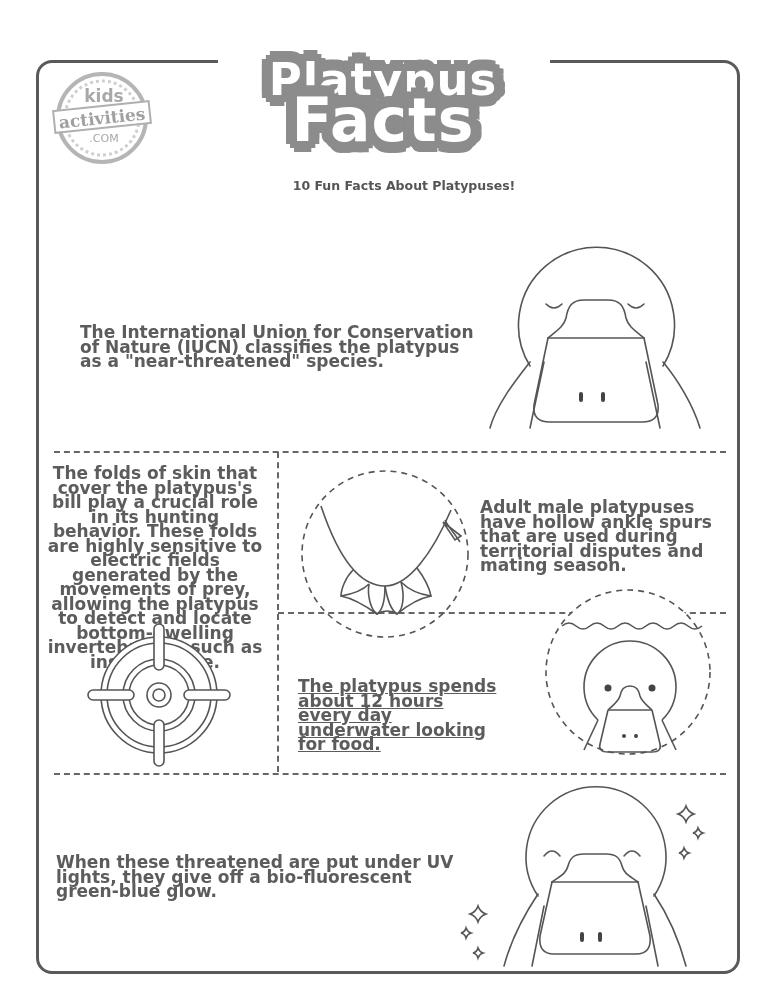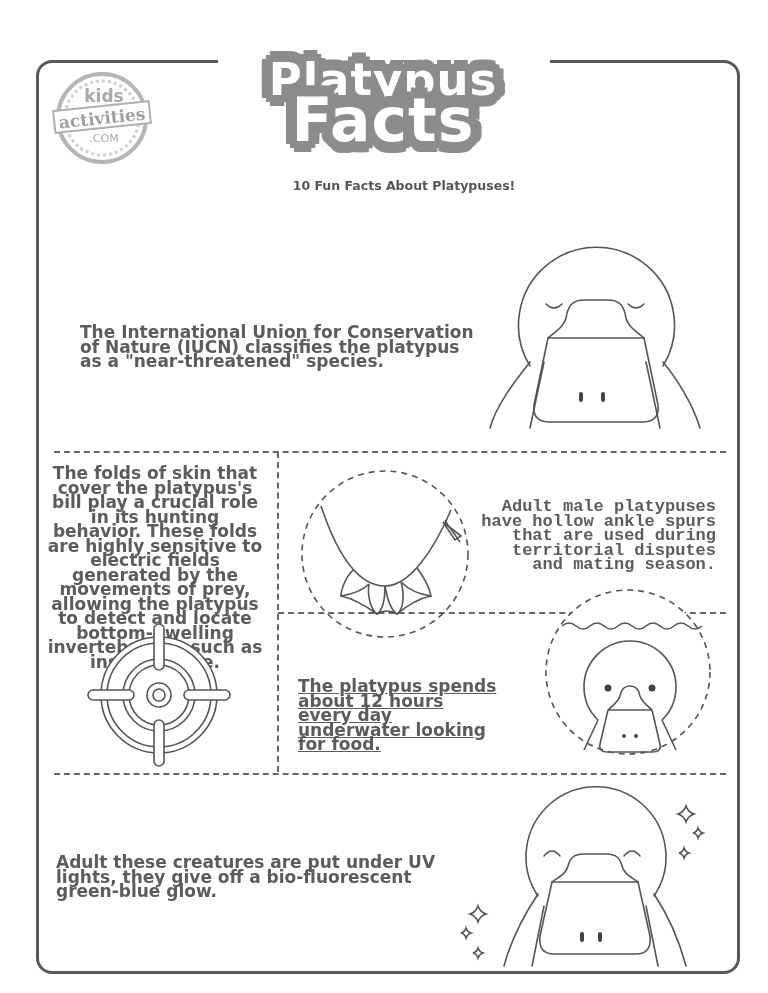--- a/index.html
+++ b/index.html
@@ -18,21 +18,21 @@
       11px 3px 0 #8c8c8c, -11px 3px 0 #8c8c8c, 3px 11px 0 #8c8c8c, -3px 11px 0 #8c8c8c,
       11px -3px 0 #8c8c8c, -11px -3px 0 #8c8c8c, 3px -11px 0 #8c8c8c, -3px -11px 0 #8c8c8c;
     letter-spacing:1px; }
   .title-line.l1 { top:10px; font-size:45px; line-height:68px;margin-top:30px; }
   .title-line.l2 { top:80px; font-size:60px; line-height:68px; }
   .logo { position:absolute; left:52px; top:66px; width:100px; height:100px; }
   .subtitle { position:absolute; left:0; width:768px; top:178px; text-align:center; font-size:12.5px; font-weight:bold; color:#555;padding-left:20px; }
   .fact { position:absolute; font-size:17px; font-weight:bold; color:#5c5c5c; line-height:14.5px; }
   .fact1 { left:80px; top:325px; width:400px; }
   .fact2 { left:45px; top:466px; width:220px; text-align:center; }
-  .fact3 { left:480px; top:500px; width:236px; text-align:right;font-family:Liberation Mono, monospace; }
+  .fact3 { left:480px; top:500px; width:236px; text-align:left; }
   .fact4 { left:298px; top:679px; width:200px;text-decoration:underline; }
   .fact5 { left:56px; top:855px; width:400px; }
   .dash-h { position:absolute; height:0; border-top:2px dashed #666; }
   .dash-v { position:absolute; width:0; border-left:2px dashed #666; }
   svg.ill { position:absolute; overflow:visible; }
 </style>
 </head>
 <body>
 
 <div class="frame"></div>
@@ -114,21 +114,21 @@
   <circle cx="114" cy="102" r="3.5" fill="#444" stroke="none"></circle>
   <path d="M70 124 C76 118 80 116 82 110 C83 104 86 100 92 100 C98 100 101 104 102 110 C104 116 108 118 114 124"></path>
   <path d="M70 124 L114 124"></path>
   <path d="M70 124 L62 158 Q60 166 70 166 L114 166 Q124 166 122 158 L114 124"></path>
   <path d="M60 134 L46 164"></path>
   <path d="M124 134 L138 164"></path>
   <circle cx="86" cy="150" r="2" fill="#444" stroke="none"></circle>
   <circle cx="98" cy="150" r="2" fill="#444" stroke="none"></circle>
 </svg>
 
-<div class="fact fact5">Adult these creatures are put under UV lights, they give off a bio-fluorescent green-blue glow.</div>
+<div class="fact fact5">When these threatened are put under UV lights, they give off a bio-fluorescent green-blue glow.</div>
 <svg class="ill" style="left:456px;top:786px;" width="250" height="186" viewBox="0 0 250 186" fill="none" stroke="#555" stroke-width="1.6" stroke-linecap="round">
   <path d="M82 110 A70 70 0 1 1 198 110"></path>
   <path d="M82 108 C70 126 56 150 48 180"></path>
   <path d="M198 108 C210 126 222 150 230 180"></path>
   <path d="M88 70 q8 -10 16 0"></path>
   <path d="M168 70 q8 -10 16 0"></path>
   <path d="M96 96 C104 90 110 88 112 80 C114 72 118 68 128 68 L150 68 C160 68 164 72 166 80 C168 88 174 90 182 96"></path>
   <path d="M96 96 L182 96"></path>
   <path d="M96 96 L84 150 Q82 168 98 168 L180 168 Q196 168 194 150 L182 96"></path>
   <path d="M88 120 L76 180"></path>

